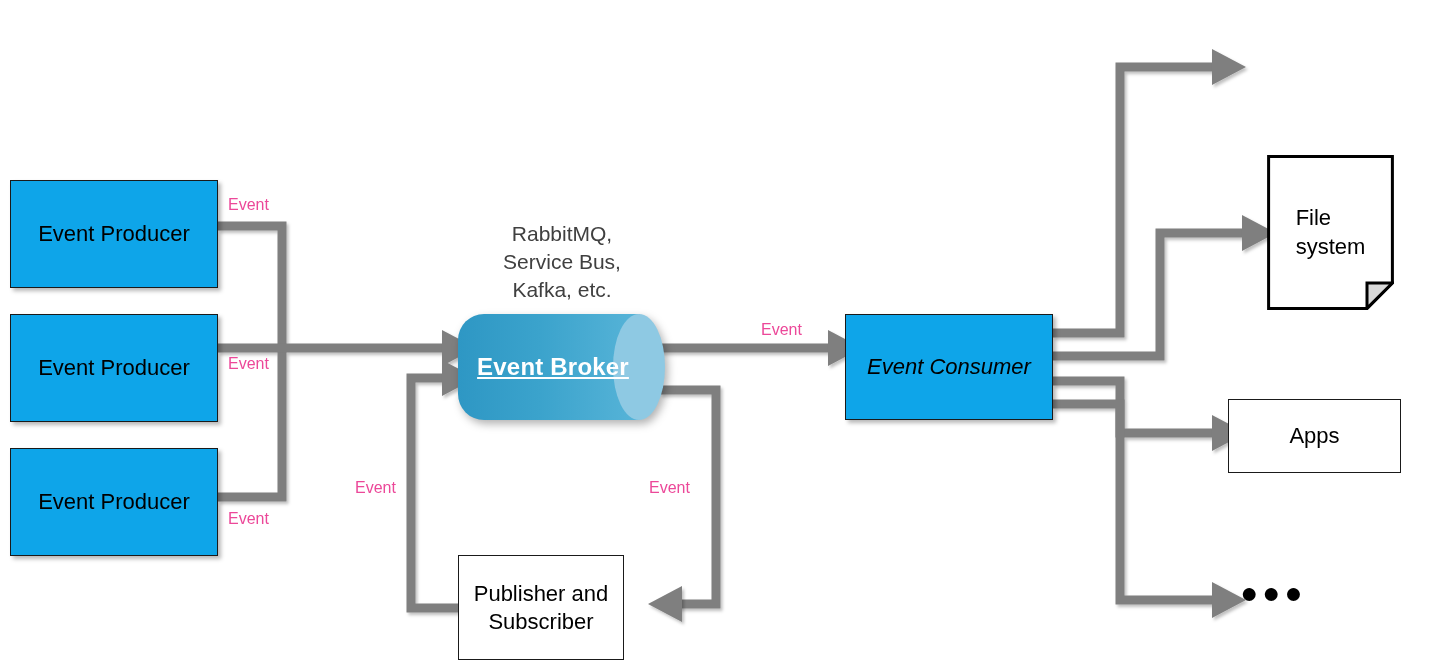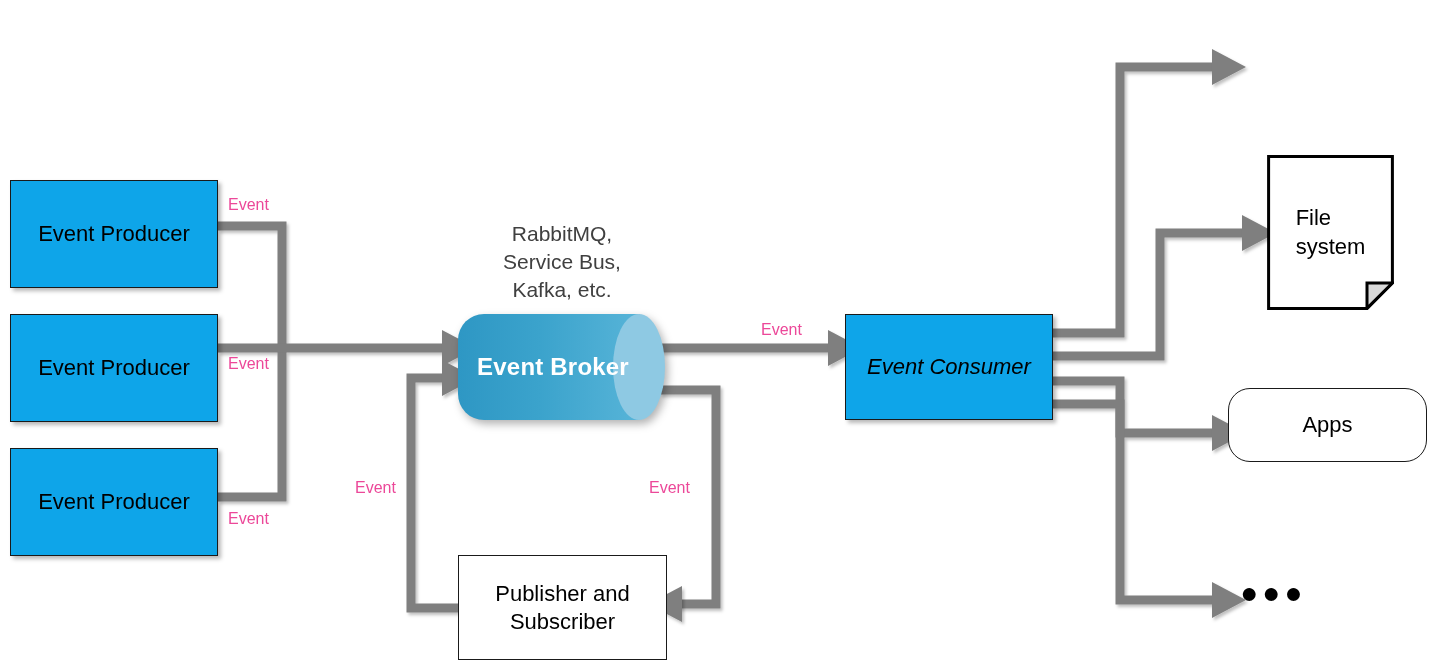--- a/index.html
+++ b/index.html
@@ -94,20 +94,21 @@
     top: 0;
     width: 190px;
     height: 106px;
     display: flex;
     align-items: center;
     justify-content: center;
     color: #ffffff;
     font-size: 24px;
     font-weight: bold;
     letter-spacing: .2px;
+    text-decoration: underline;
   }
   
   #database {
     position: absolute;
     left: 1228px;
     top: 22px;
     width: 209px;
     height: 90px;
   }
   #database .db-svg { position:absolute; left:0; top:0; }
@@ -227,38 +228,38 @@
   <div class="caption" style="left:462px; top:220px; width:200px;">RabbitMQ,
 Service Bus,
 Kafka, etc.</div>
 
   <div id="broker">
     <div class="cyl-body"></div>
     <div class="cyl-cap"></div>
     <div class="cyl-text">Event Broker</div>
   </div>
 
-  <div class="node box-plain" style="left:458px; top:555px; width:209px; height:105px;">
+  <div class="node box-plain" style="left:458px; top:555px; width:166px; height:105px;">
     <span style="white-space:pre-line;">Publisher and
 Subscriber</span>
   </div>
 
   <div class="node box" style="left:845px; top:314px; width:208px; height:106px;font-style:italic;">
     <span>Event Consumer</span>
   </div>
 
 
   <div id="filesystem">
     <svg class="doc-svg" width="127" height="155" viewBox="0 0 127 155" xmlns="http://www.w3.org/2000/svg">
       <path d="M1.6,1.6 H125.4 V128 L100,153.4 H1.6 Z" fill="#ffffff" stroke="#000000" stroke-width="3"></path>
       <path d="M100,153.4 L100,128 L125.4,128 Z" fill="#d9d9d9" stroke="#000000" stroke-width="3" stroke-linejoin="miter"></path>
     </svg>
     <div class="doc-text">File
 system</div>
   </div>
 
-  <div class="node box-plain" style="left:1228px; top:388px; width:199px; height:74px;border-radius:22px;">
+  <div class="node box-plain" style="left:1228px; top:399px; width:173px; height:74px;">
     <span>Apps</span>
   </div>
 
   <div id="ellipsis">●●●</div>
 
 </div>
 
 </body></html>

